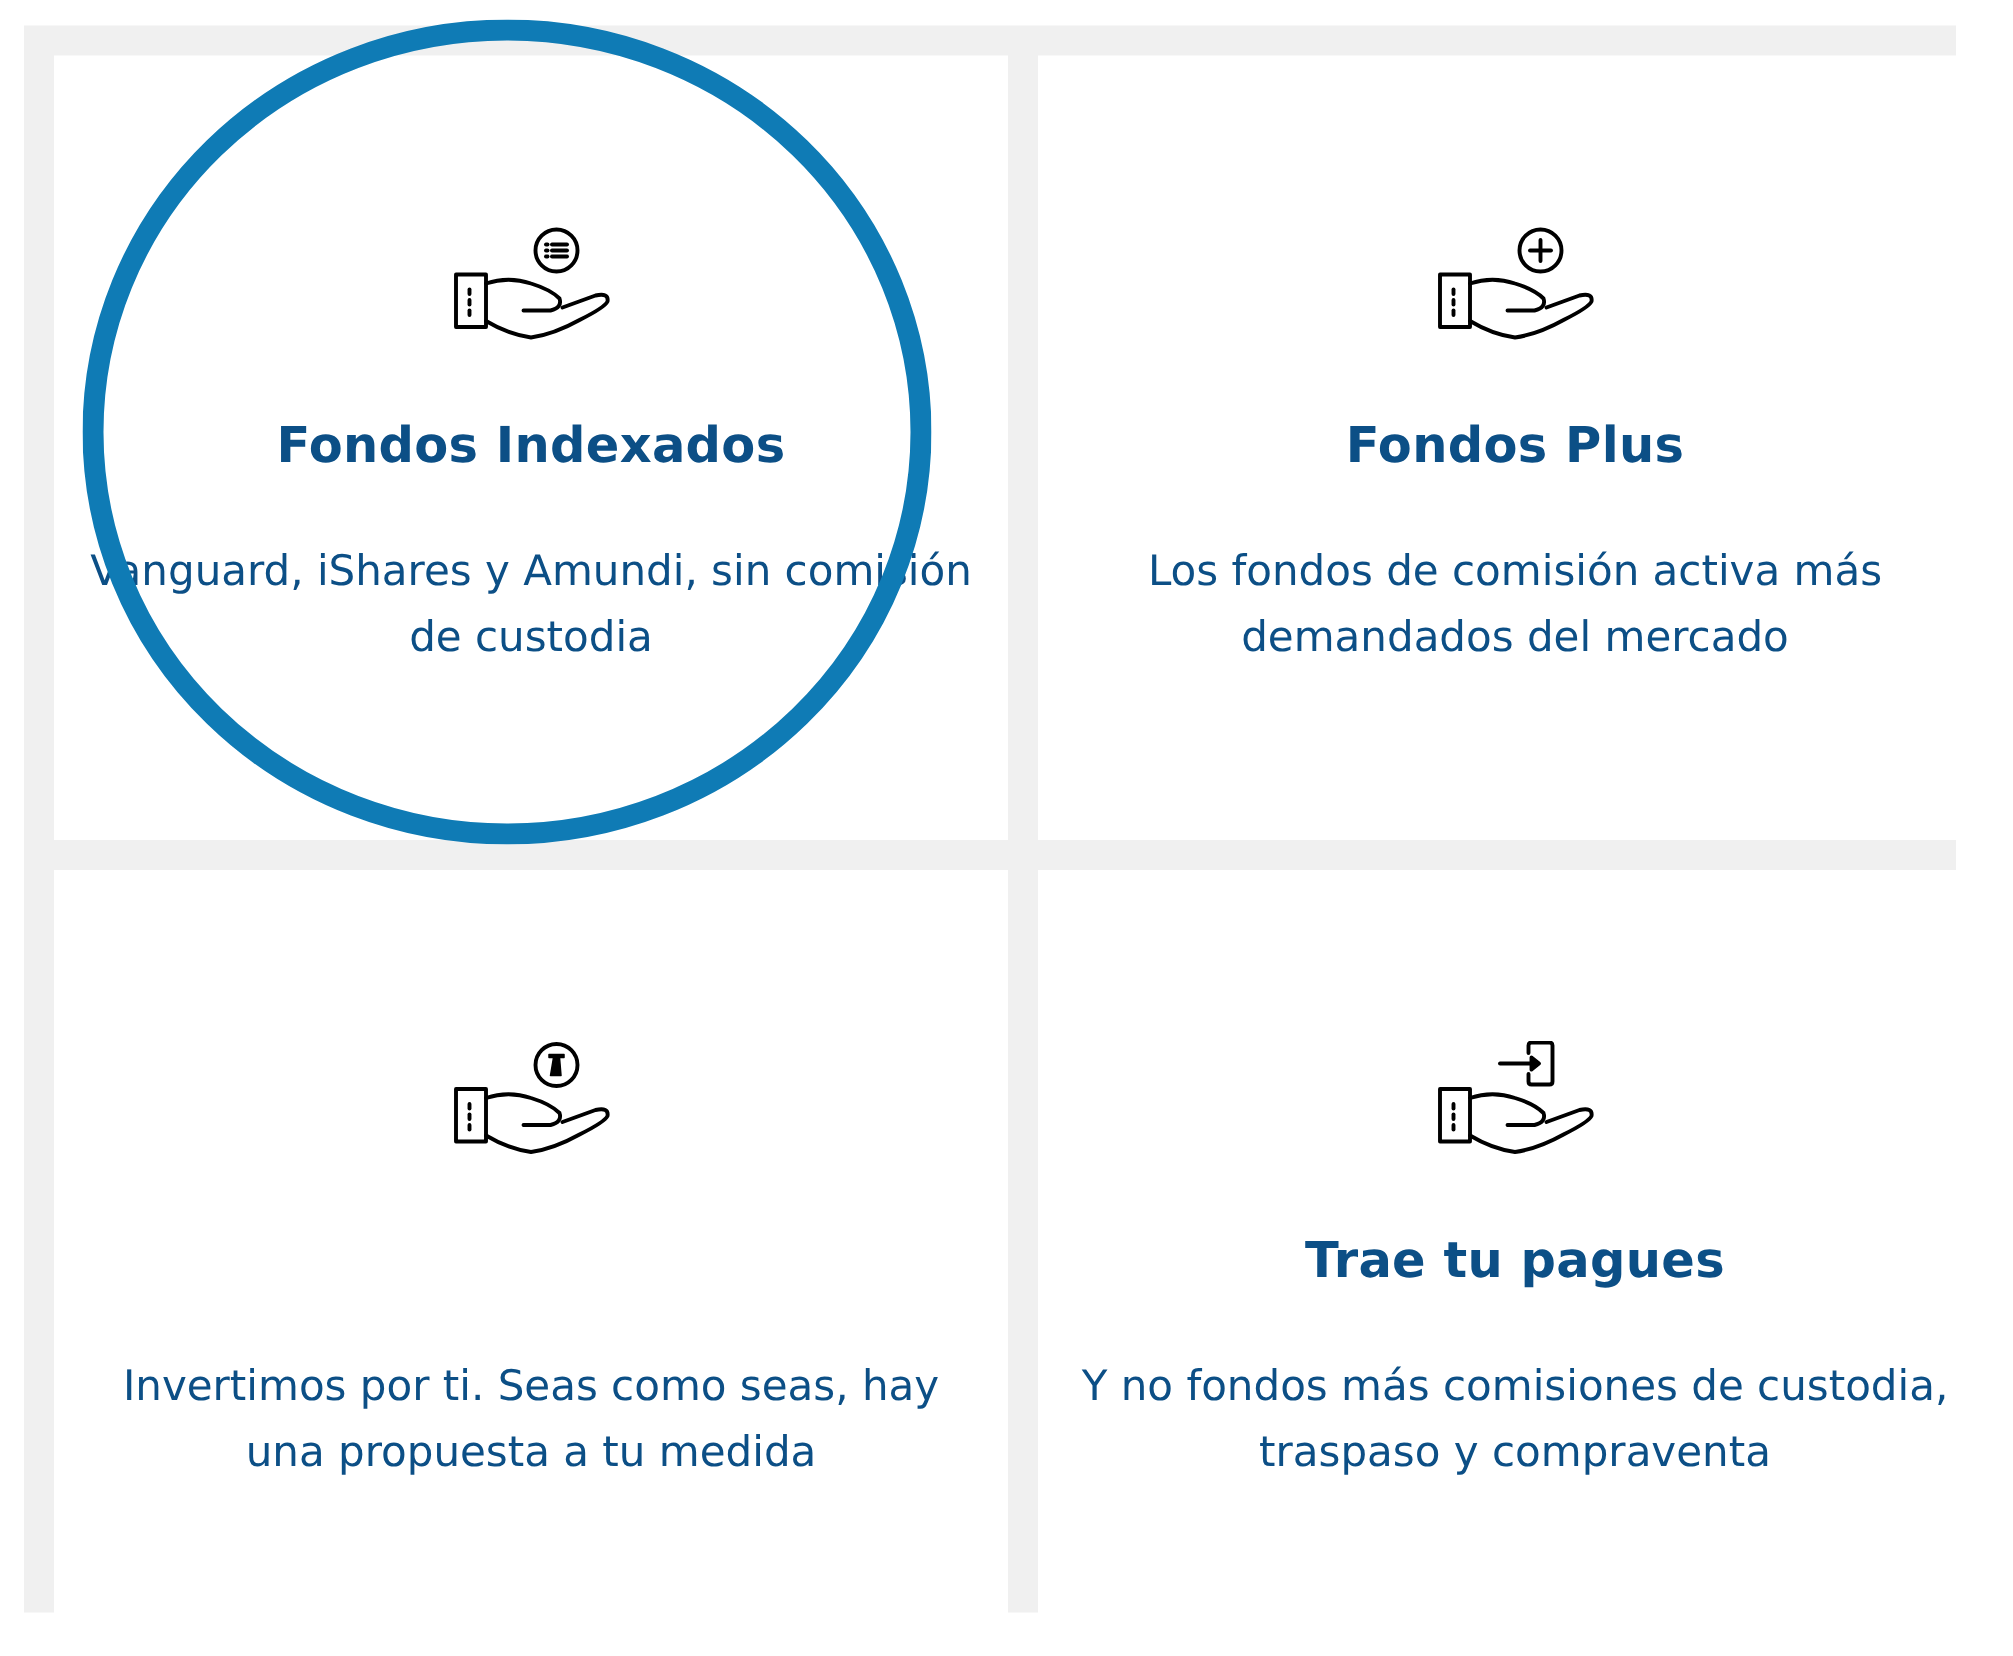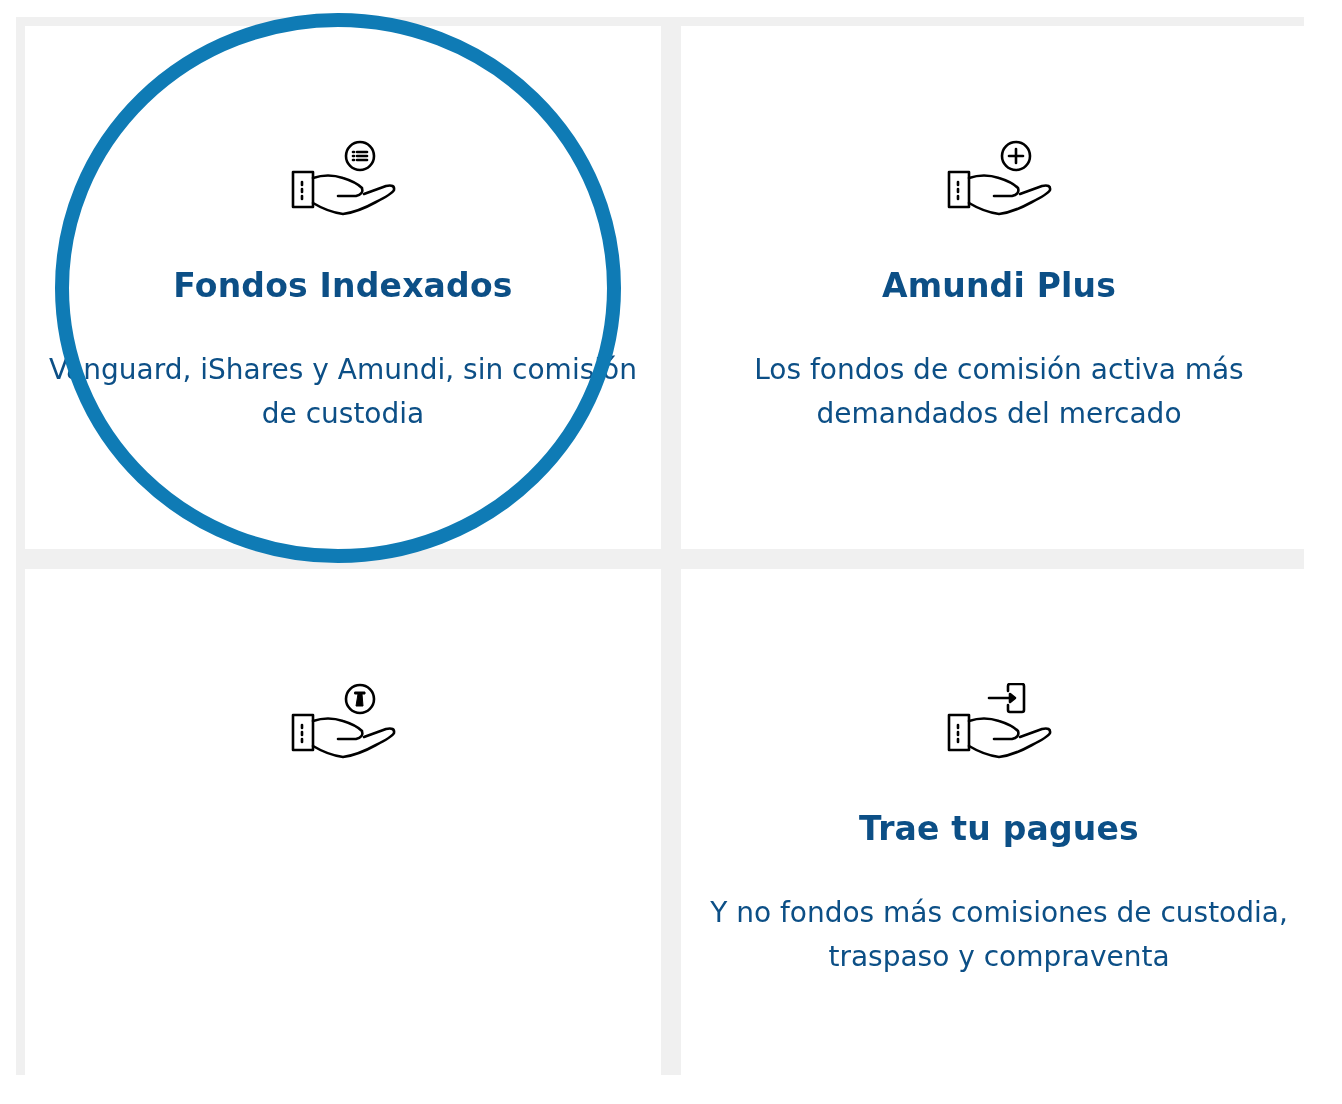--- a/index.html
+++ b/index.html
@@ -1,20 +1,20 @@
 <!DOCTYPE html>
 <html><head>
 <meta charset="utf-8">
 <style>
   html, body { margin: 0; padding: 0; background: #ffffff; }
   body { width: 1342px; height: 1104px; position: relative; overflow: hidden;
          font-family: "DejaVu Sans", "Liberation Sans", sans-serif; }
   .grid {
     position: absolute; left: 16px; top: 17px; width: 1288px; height: 1058px;
-    background: #f0f0f0; box-sizing: border-box; padding: 9px;
+    background: #f0f0f0; box-sizing: border-box; padding: 20px;
     display: grid; grid-template-columns: 636px 636px; grid-template-rows: 523px 523px;
     column-gap: 8px; row-gap: 6px; gap: 20px;
   }
   .card {
     background: #ffffff; position: relative; text-align: center; cursor: pointer;
   }
   .icon { position: absolute; left: 50%; top: 114px; width: 110px; height: 80px; margin-left: -55px; }
   .icon svg { width: 110px; height: 80px; display: block; }
   .title {
     position: absolute; left: 0; right: 0; top: 240px;
@@ -63,37 +63,38 @@
         <line x1="14" y1="42" x2="14" y2="45"></line>
           <line x1="14" y1="49" x2="14" y2="52"></line>
           <line x1="14" y1="56" x2="14" y2="59"></line>
         <path d="M25 38 Q40 33 55 38 Q68 42 74 48 Q76 54 68 56 L50 56"></path>
         <path d="M25 63 Q40 72 55 74 Q70 72 88 62 Q104 54 106 50 Q107 44 98 46 L76 54"></path>
         <circle cx="72" cy="16" r="14"></circle>
         <line x1="72" y1="9" x2="72" y2="23"></line>
           <line x1="65" y1="16" x2="79" y2="16"></line>
       </svg>
     </div>
-    <div class="title">Amundi Plus</div>
+    <div class="title">Fondos Plus</div>
     <div class="desc">Los fondos de comisión activa más demandados del mercado</div>
   </div>
 
   <div class="card">
     <div class="icon">
       <svg viewBox="0 0 110 80" fill="none" stroke="#000" stroke-width="2.6" stroke-linejoin="round" stroke-linecap="round">
         <rect x="5" y="32" width="20" height="35"></rect>
         <line x1="14" y1="42" x2="14" y2="45"></line>
           <line x1="14" y1="49" x2="14" y2="52"></line>
           <line x1="14" y1="56" x2="14" y2="59"></line>
         <path d="M25 38 Q40 33 55 38 Q68 42 74 48 Q76 54 68 56 L50 56"></path>
         <path d="M25 63 Q40 72 55 74 Q70 72 88 62 Q104 54 106 50 Q107 44 98 46 L76 54"></path>
         <circle cx="72" cy="16" r="14"></circle>
         <path d="M67 9 L77 9 L77 11 L74 11 L75 23 L68 23 L70 11 L67 11 Z" fill="#000" stroke-width="1"></path>
       </svg>
     </div>
+    <div class="desc">Invertimos por ti. Seas como seas, hay una propuesta a tu medida</div>
   </div>
 
   <div class="card">
     <div class="icon">
       <svg viewBox="0 0 110 80" fill="none" stroke="#000" stroke-width="2.6" stroke-linejoin="round" stroke-linecap="round">
         <rect x="5" y="32" width="20" height="35"></rect>
         <line x1="14" y1="42" x2="14" y2="45"></line>
           <line x1="14" y1="49" x2="14" y2="52"></line>
           <line x1="14" y1="56" x2="14" y2="59"></line>
         <path d="M25 38 Q40 33 55 38 Q68 42 74 48 Q76 54 68 56 L50 56"></path>

